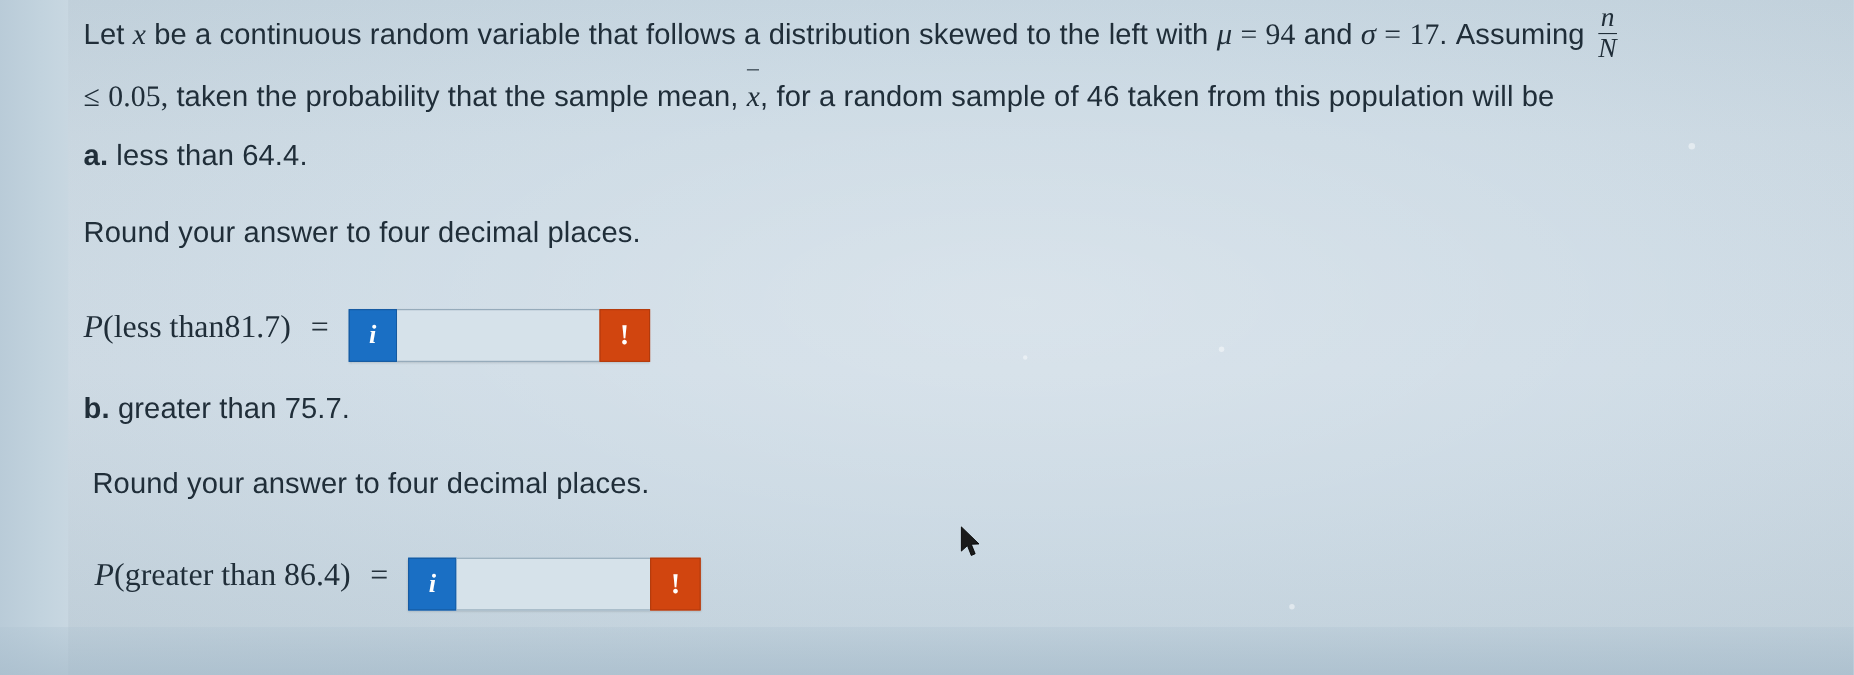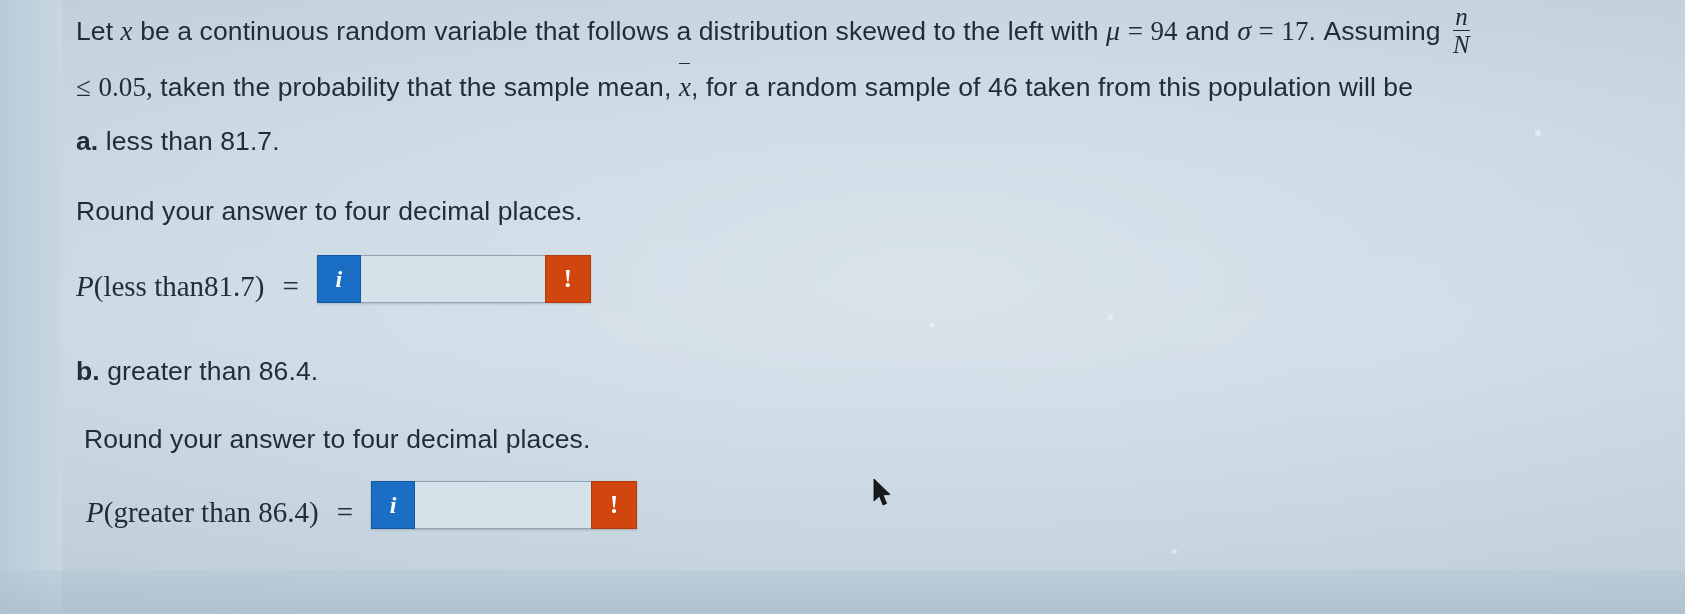--- a/index.html
+++ b/index.html
@@ -109,22 +109,23 @@
   }
   .row-a-label { top: 118px; }
   .row-a-round { top: 188px; }
   .row-a-answer { top: 255px; }
   .row-b-label { top: 348px; }
   .row-b-round { top: 416px; }
   .row-b-answer { top: 481px; }
 
   .answer-line {
     display: flex;
-    align-items: flex-end;
+    align-items: flex-start;
     gap: 14px;
+    margin-top: 26px;
   }
   .pexpr {
     font-family: "Liberation Serif", serif;
     font-size: 29px;
     color: #202e39;
     white-space: nowrap;
   }
   .pexpr .pital {
     font-style: italic;
   }
@@ -209,40 +210,40 @@
 
   <div class="content">
 
     <div class="para q-stem">
       <span>Let </span><span class="math-i">x</span><span> be a continuous random variable that follows a distribution skewed to the left with </span><span class="math-sym">μ</span>&nbsp;<span class="num">=</span>&nbsp;<span class="num">94</span><span> and </span><span class="math-sym">σ</span>&nbsp;<span class="num">=</span>&nbsp;<span class="num">17</span><span>. Assuming </span><span class="frac"><span class="numer">n</span><span class="den">N</span></span><span class="num">≤</span>&nbsp;<span class="num">0.05,</span>
       <span>taken the probability that the sample mean, </span><span class="xbar">x</span><span>, for a random sample of 46 taken from this population will be</span>
     </div>
 
     <div class="para row row-a-label">
       <span class="part-label">a.</span>
-      <span>less than 81.7.</span>
+      <span>less than 64.4.</span>
     </div>
 
     <div class="para row row-a-round">
       <span>Round your answer to four decimal places.</span>
     </div>
 
     <div class="row row-a-answer answer-line">
       <span class="pexpr"><span class="pital">P</span><span>(less than81.7)</span></span>
       <span class="eq">=</span>
       <span class="input-group group-a">
         <span class="info-btn">i</span>
         <input class="answer-input" type="text" value="" placeholder="" style="">
         <span class="alert-btn">!</span>
       </span>
     </div>
 
     <div class="para row row-b-label">
       <span class="part-label">b.</span>
-      <span>greater than 86.4.</span>
+      <span>greater than 75.7.</span>
     </div>
 
     <div class="para row row-b-round" style="left:22px;">
       <span>Round your answer to four decimal places.</span>
     </div>
 
     <div class="row row-b-answer answer-line" style="left:24px;">
       <span class="pexpr"><span class="pital">P</span><span>(greater than 86.4)</span></span>
       <span class="eq">=</span>
       <span class="input-group group-b">

